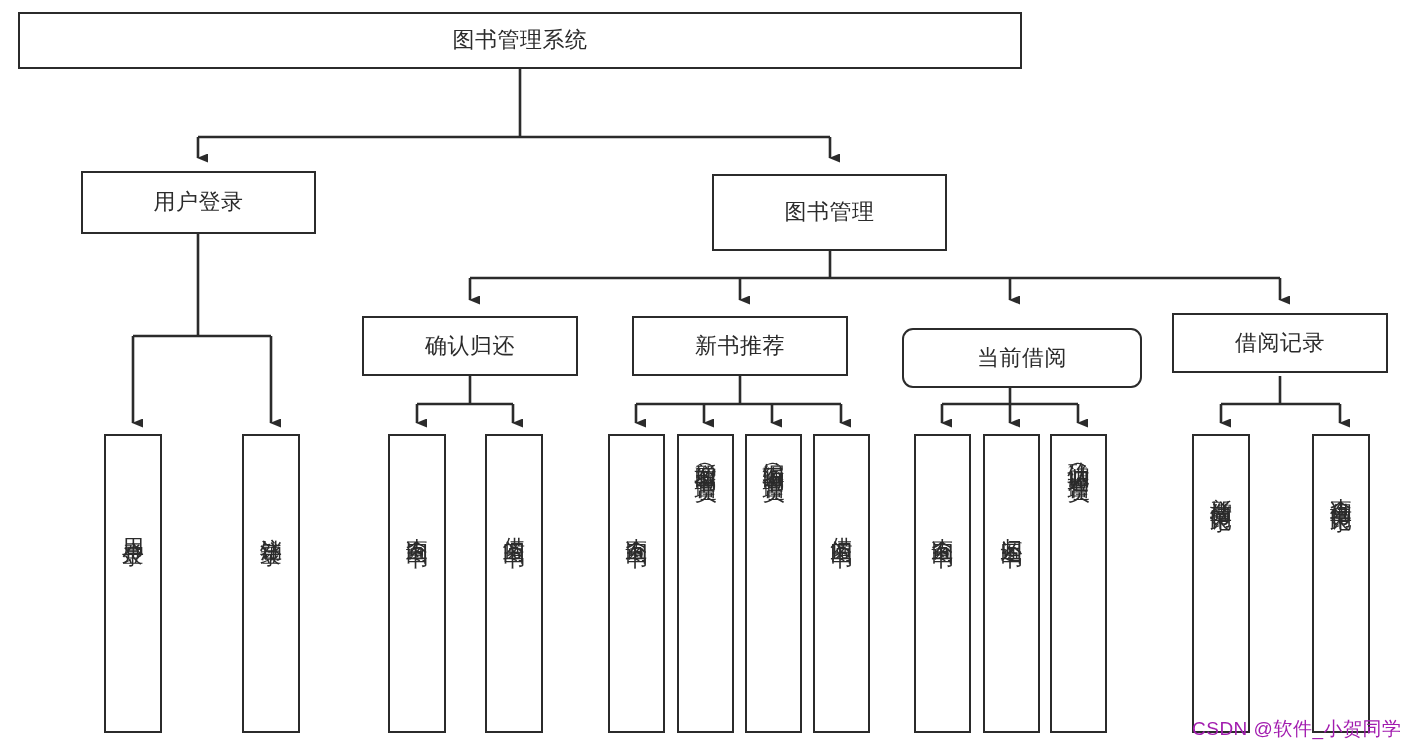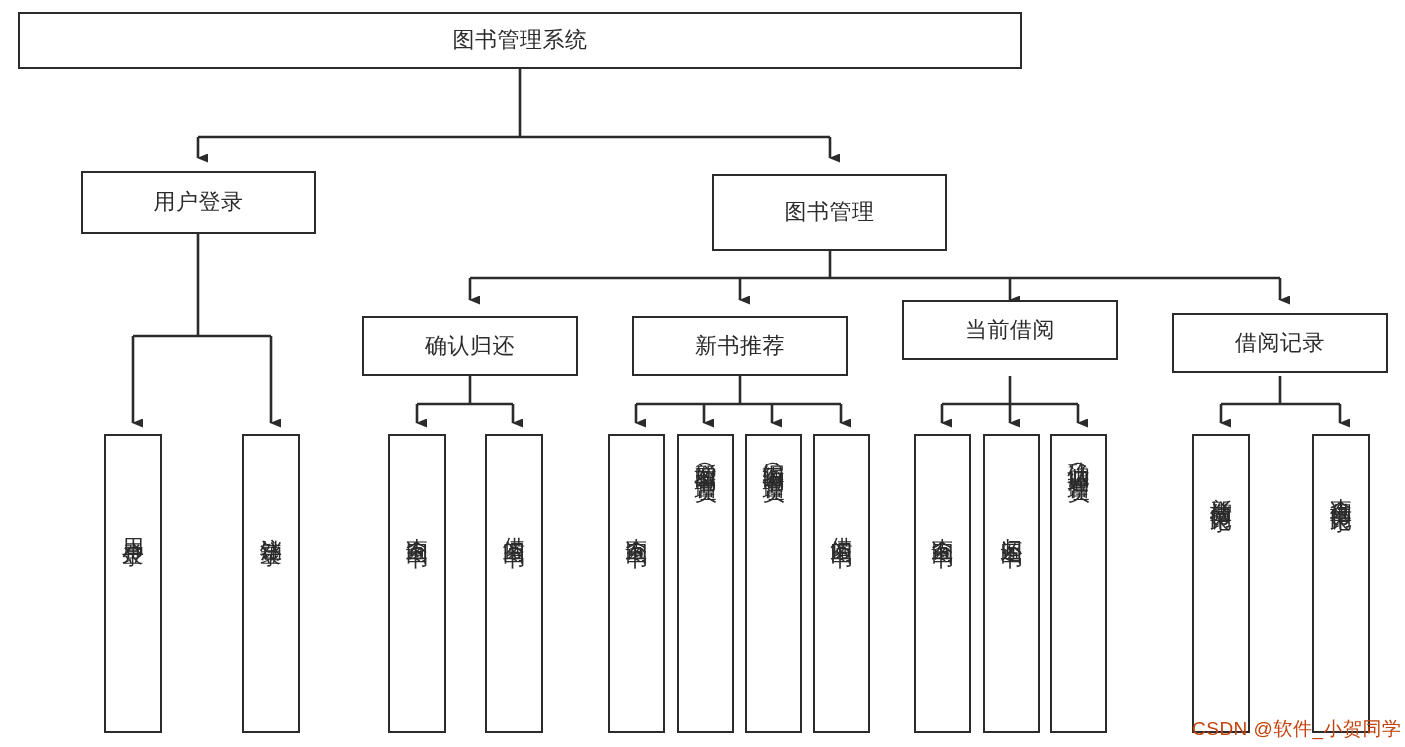--- a/index.html
+++ b/index.html
@@ -55,21 +55,21 @@
   }
   .node-box.vertical .node-label {
     writing-mode: vertical-rl;
     text-orientation: upright;
     font-size: 22px;
     letter-spacing: 3px;
     line-height: 1;
   }
   .watermark {
     position: absolute;
-    color: #c2410c;
+    color: #a21caf;
     font-size: 19px;
     letter-spacing: 0.5px;
     white-space: nowrap;
     user-select: none;
   }
 </style>
 </head>
 <body>
 
 <div id="diagram-root">
@@ -135,21 +135,21 @@
   <div class="node-box horizontal" style="left:712px; top:174px; width:235px; height:77px;">
     <span class="node-label">图书管理</span>
   </div>
 
   <div class="node-box horizontal" style="left:362px; top:316px; width:216px; height:60px;">
     <span class="node-label">确认归还</span>
   </div>
   <div class="node-box horizontal" style="left:632px; top:316px; width:216px; height:60px;">
     <span class="node-label">新书推荐</span>
   </div>
-  <div class="node-box horizontal" style="left:902px; top:300px; width:216px; height:60px;">
+  <div class="node-box horizontal" style="left:902px; top:328px; width:240px; height:60px;border-radius:11px;">
     <span class="node-label">当前借阅</span>
   </div>
   <div class="node-box horizontal" style="left:1172px; top:313px; width:216px; height:60px;">
     <span class="node-label">借阅记录</span>
   </div>
 
   <div class="node-box vertical" style="left:104px; top:434px; width:58px; height:299px; padding-top:84px;">
     <span class="node-label">用户登录</span>
   </div>
   <div class="node-box vertical" style="left:242px; top:434px; width:58px; height:299px; padding-top:84px;">

